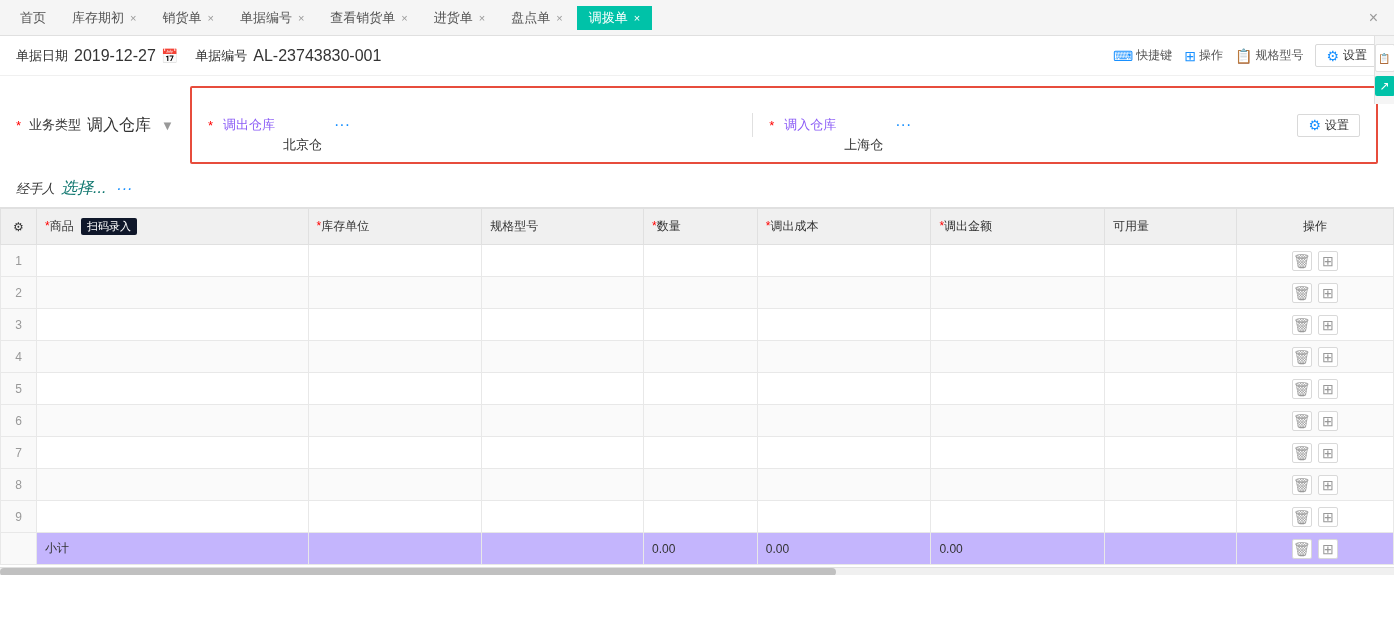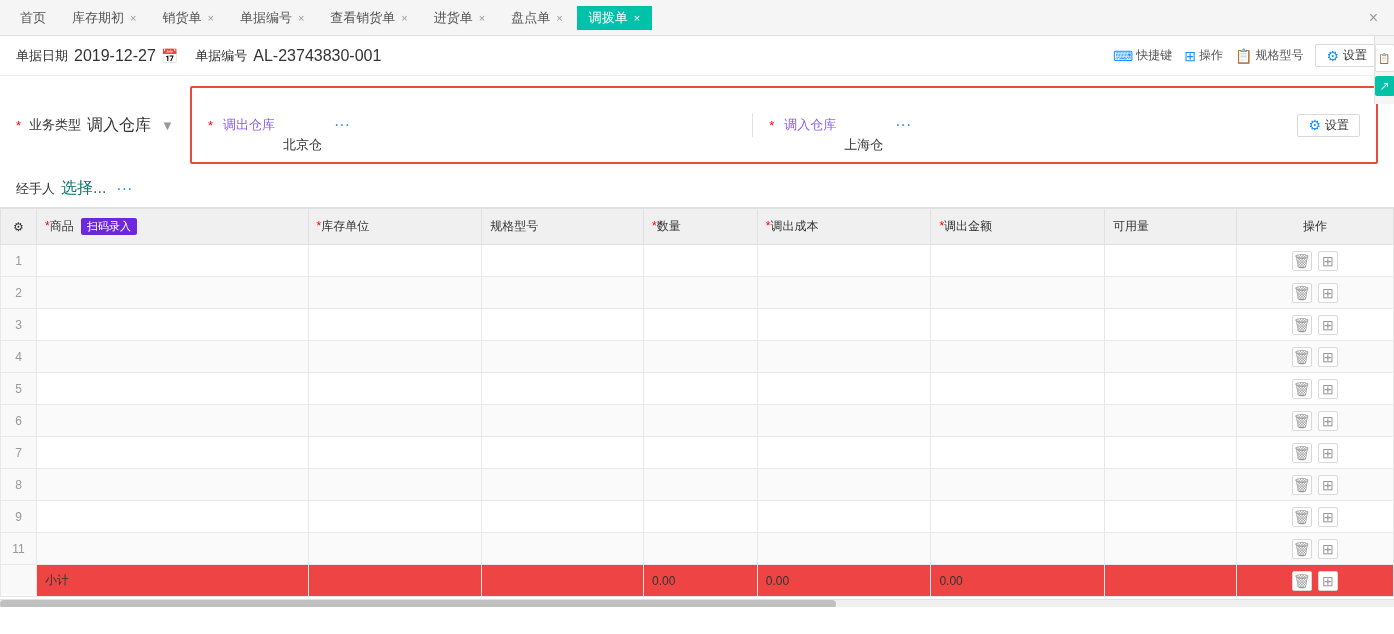--- a/index.html
+++ b/index.html
@@ -128,20 +128,21 @@
       background: #e0e0e0;
       margin: 0 16px;
     }
 
     
     .second-form-row {
       display: flex;
       align-items: center;
       padding: 0 16px 8px 16px;
       gap: 16px;
+      font-style: italic;
     }
 
     
     .table-wrapper {
       margin: 0 0 0 0;
       overflow-x: auto;
       border-top: 1px solid #e0e0e0;
     }
     table {
       width: 100%;
@@ -173,21 +174,21 @@
     tbody tr td.row-num {
       text-align: center;
       color: #999;
       background: #f9f9f9;
       width: 36px;
     }
     .subtotal-row {
       background: #fff8ee !important;
     }
     .subtotal-row td {
-      background: #ef4444;
+      background: #c4b5fd;
       border: 1px solid #e8e8e8;
       font-size: 12px;
       color: #333;
     }
     .op-col {
       display: flex;
       align-items: center;
       gap: 6px;
       justify-content: center;
     }
@@ -206,21 +207,21 @@
     }
     .op-header {
       text-align: center;
     }
     .gear-col {
       width: 36px;
       text-align: center;
     }
     
     .scan-btn {
-      background: #6d28d9;
+      background: #0f172a;
       color: #fff;
       border: none;
       border-radius: 2px;
       padding: 1px 6px;
       font-size: 11px;
       cursor: pointer;
       margin-left: 4px;
     }
 
     
@@ -563,36 +564,20 @@
           <td></td>
           <td></td>
           <td></td>
           <td>
       <div class="op-col">
         <span class="icon-btn">🗑</span>
         <span class="icon-btn">⊞</span>
       </div>
     </td>
         </tr>
-        <tr>
-          <td class="row-num">11</td>
-          <td></td>
-          <td></td>
-          <td></td>
-          <td></td>
-          <td></td>
-          <td></td>
-          <td></td>
-          <td>
-      <div class="op-col">
-        <span class="icon-btn">🗑</span>
-        <span class="icon-btn">⊞</span>
-      </div>
-    </td>
-        </tr>
         <tr class="subtotal-row">
     <td class="row-num"></td>
     <td style="color:#333;">小计</td>
     <td></td>
     <td></td>
     <td>0.00</td>
     <td>0.00</td>
     <td>0.00</td>
     <td></td>
     <td>

